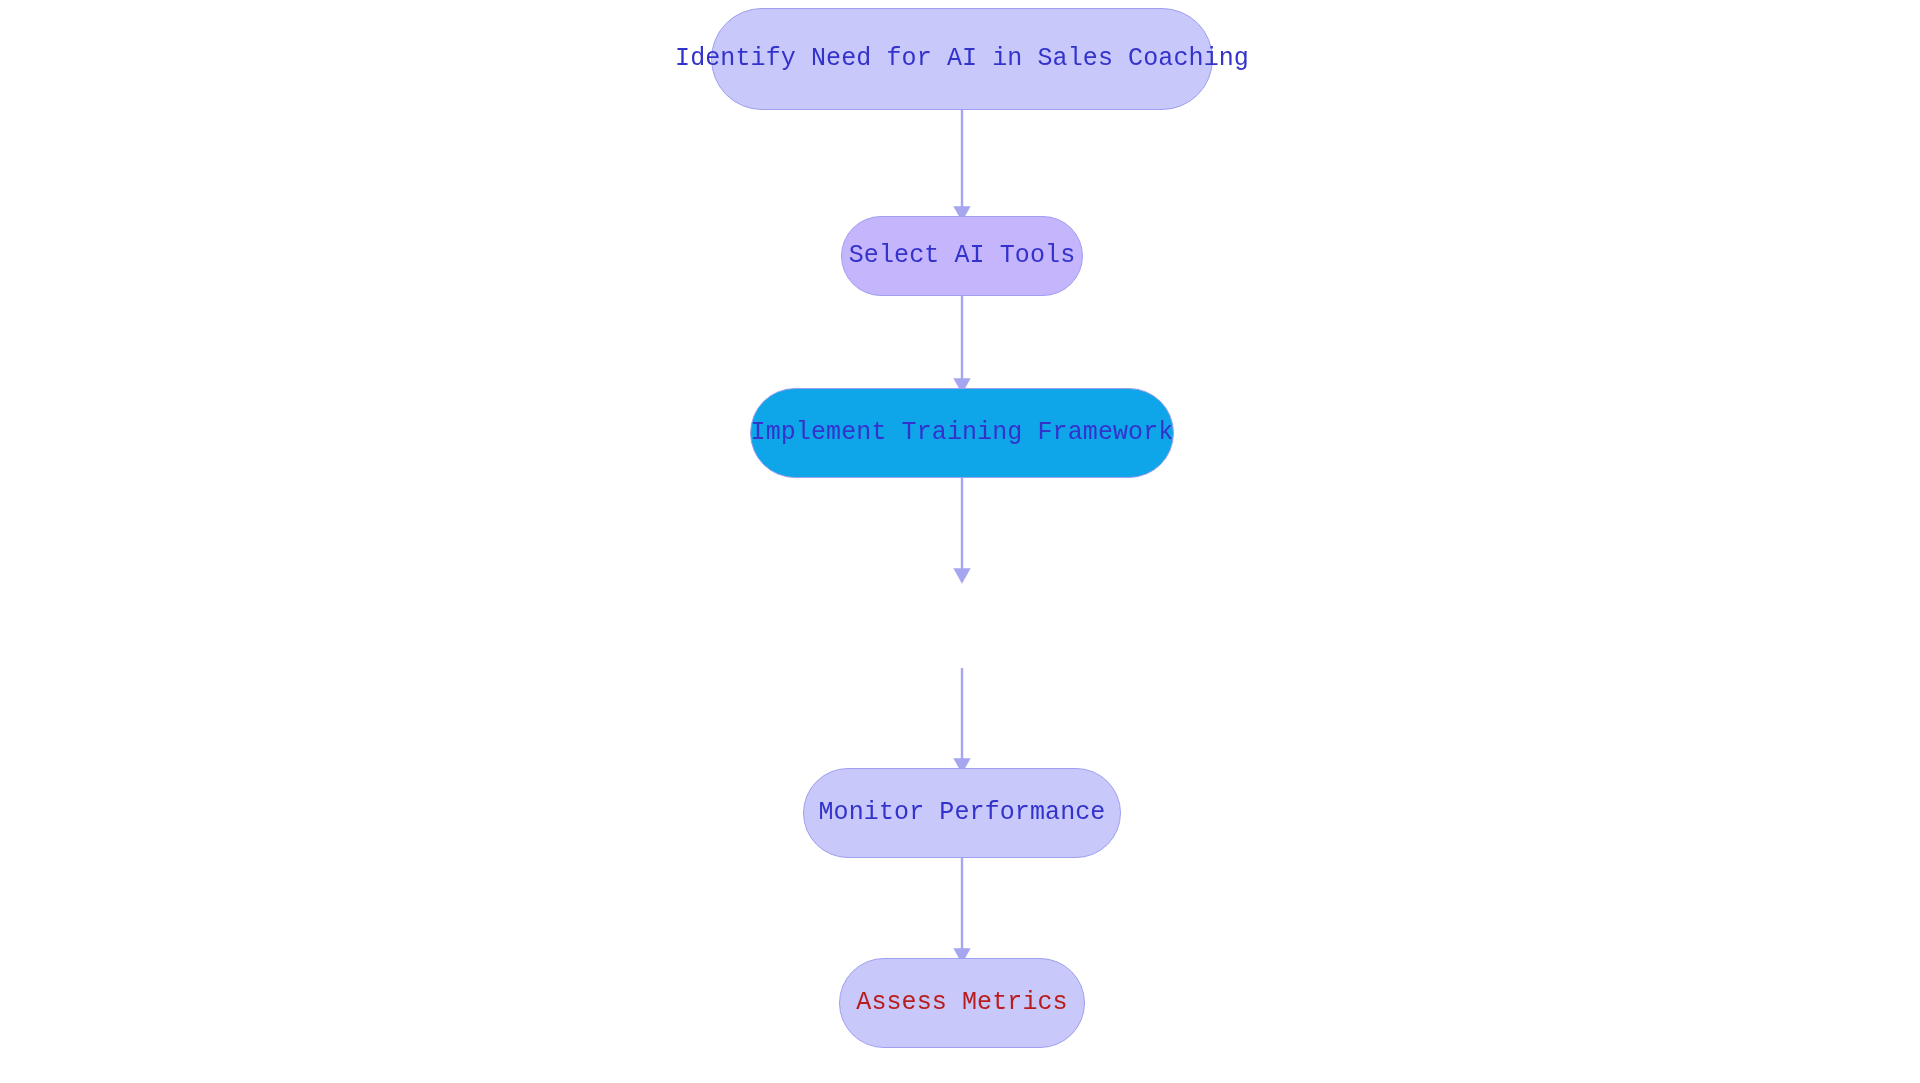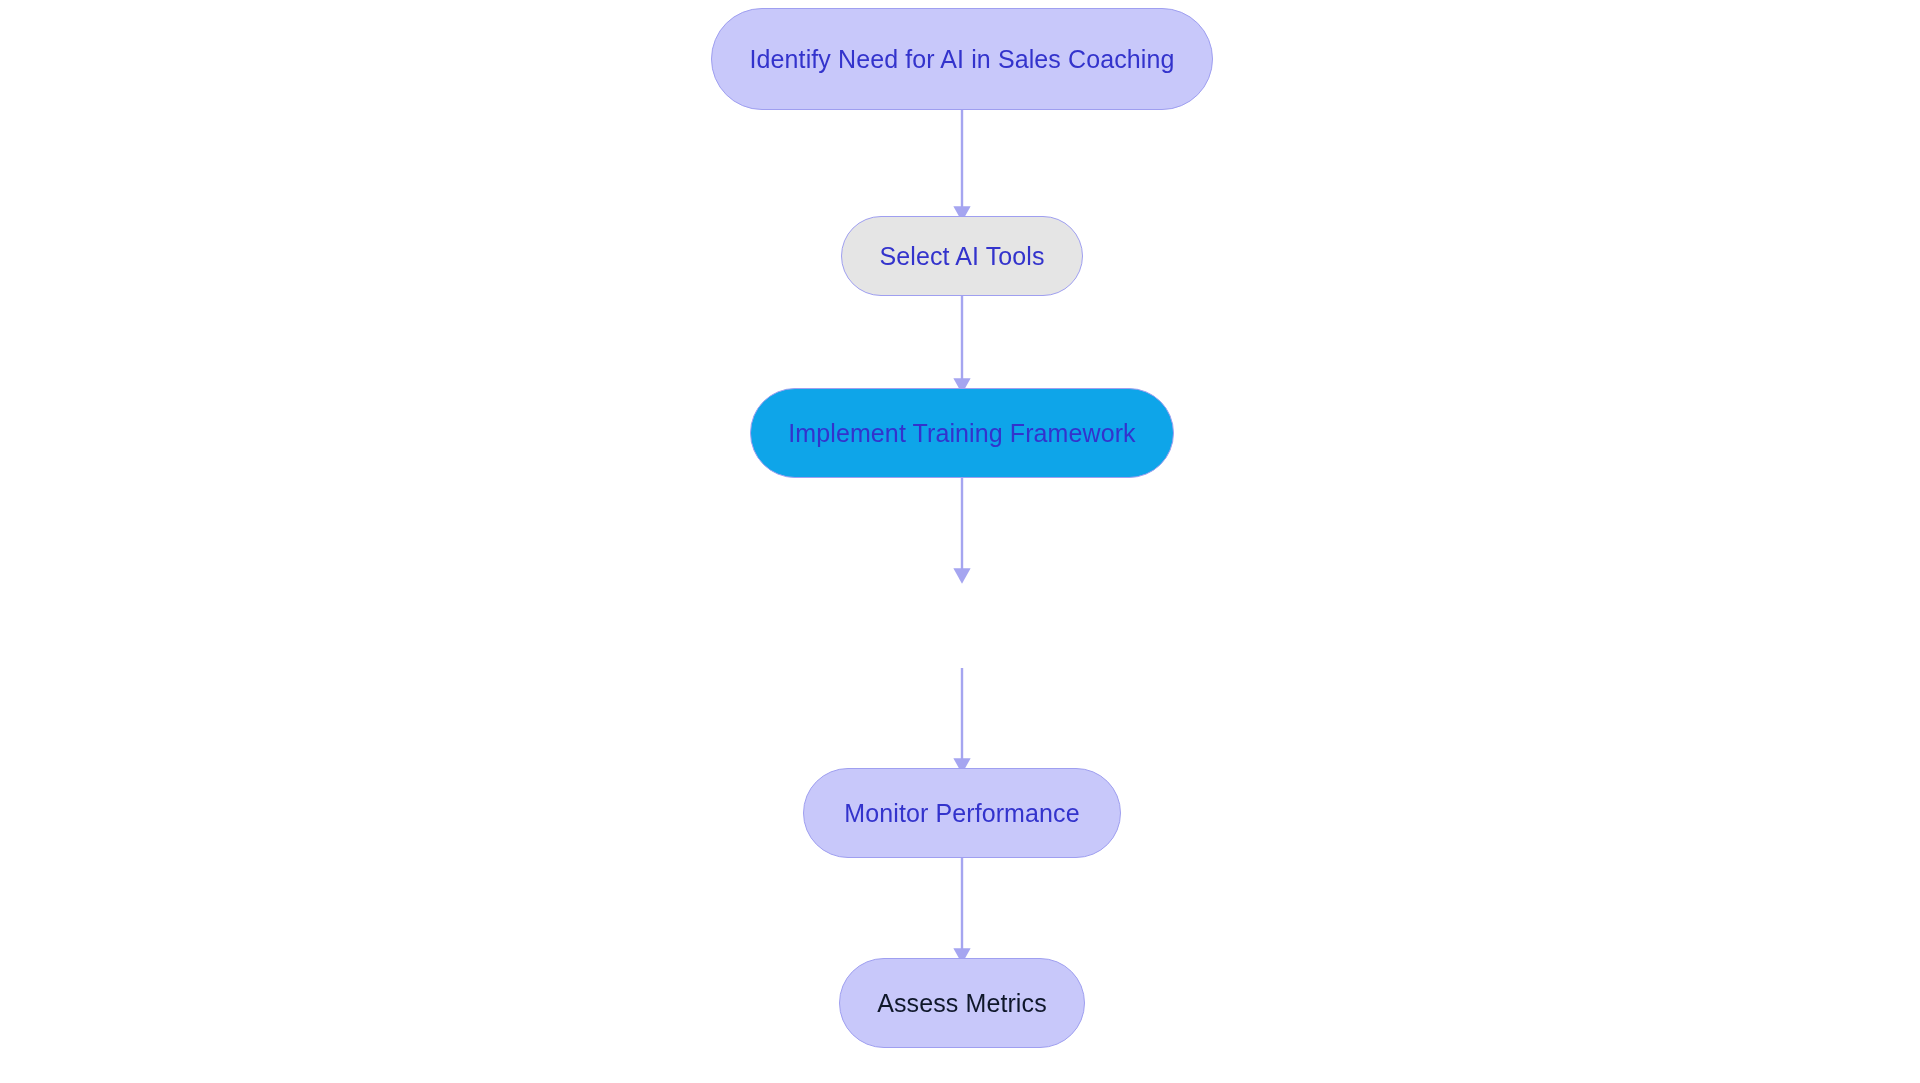--- a/index.html
+++ b/index.html
@@ -45,21 +45,21 @@
     align-items: center;
     justify-content: center;
     background: #c8c8fa;
     border: 1.5px solid #9f9ff0;
     border-radius: 999px;
     transform: translateX(-50%);
   }
 
   .flow-node-label {
     color: #3333cc;
-    font-family: Liberation Sans, sans-serif;
+    font-family: Liberation Mono, monospace;
     font-size: 25px;
     font-weight: 400;
     line-height: 1.2;
     letter-spacing: 0.1px;
     white-space: nowrap;
     text-align: center;
     user-select: none;
   }
 </style>
 </head>
@@ -79,27 +79,27 @@
         <line x1="962" y1="478" x2="962" y2="576" stroke="#a5a5f0" stroke-width="2.4" marker-end="url(#arrowhead)"></line>
         <line x1="962" y1="668" x2="962" y2="766" stroke="#a5a5f0" stroke-width="2.4" marker-end="url(#arrowhead)"></line>
         <line x1="962" y1="858" x2="962" y2="956" stroke="#a5a5f0" stroke-width="2.4" marker-end="url(#arrowhead)"></line>
       </g>
   </svg>
 
   <div id="node-layer">
       <div class="flow-node" style="left: 962px; top: 8px; width: 502px; height: 102px; background: rgb(200, 200, 250); border-color: rgb(159, 159, 240);">
         <span class="flow-node-label" style="color: rgb(51, 51, 204);">Identify Need for AI in Sales Coaching</span>
       </div>
-      <div class="flow-node" style="left: 962px; top: 216px; width: 242px; height: 80px; background: #e5e5e5; border-color: rgb(159, 159, 240);">
+      <div class="flow-node" style="left: 962px; top: 216px; width: 242px; height: 80px; background: #c4b5fd; border-color: rgb(159, 159, 240);">
         <span class="flow-node-label" style="color: rgb(51, 51, 204);">Select AI Tools</span>
       </div>
       <div class="flow-node" style="left: 962px; top: 388px; width: 424px; height: 90px; background: #0ea5e9; border-color: rgb(159, 159, 240);">
         <span class="flow-node-label" style="color: rgb(51, 51, 204);">Implement Training Framework</span>
       </div>
       <div class="flow-node" style="left: 962px; top: 768px; width: 318px; height: 90px; background: rgb(200, 200, 250); border-color: rgb(159, 159, 240);">
         <span class="flow-node-label" style="color: rgb(51, 51, 204);">Monitor Performance</span>
       </div>
       <div class="flow-node" style="left: 962px; top: 958px; width: 246px; height: 90px; background: rgb(200, 200, 250); border-color: rgb(159, 159, 240);">
-        <span class="flow-node-label" style="color: #0f172a;">Assess Metrics</span>
+        <span class="flow-node-label" style="color: #b91c1c;">Assess Metrics</span>
       </div>
     </div>
 
 </div>
 
 </body></html>

